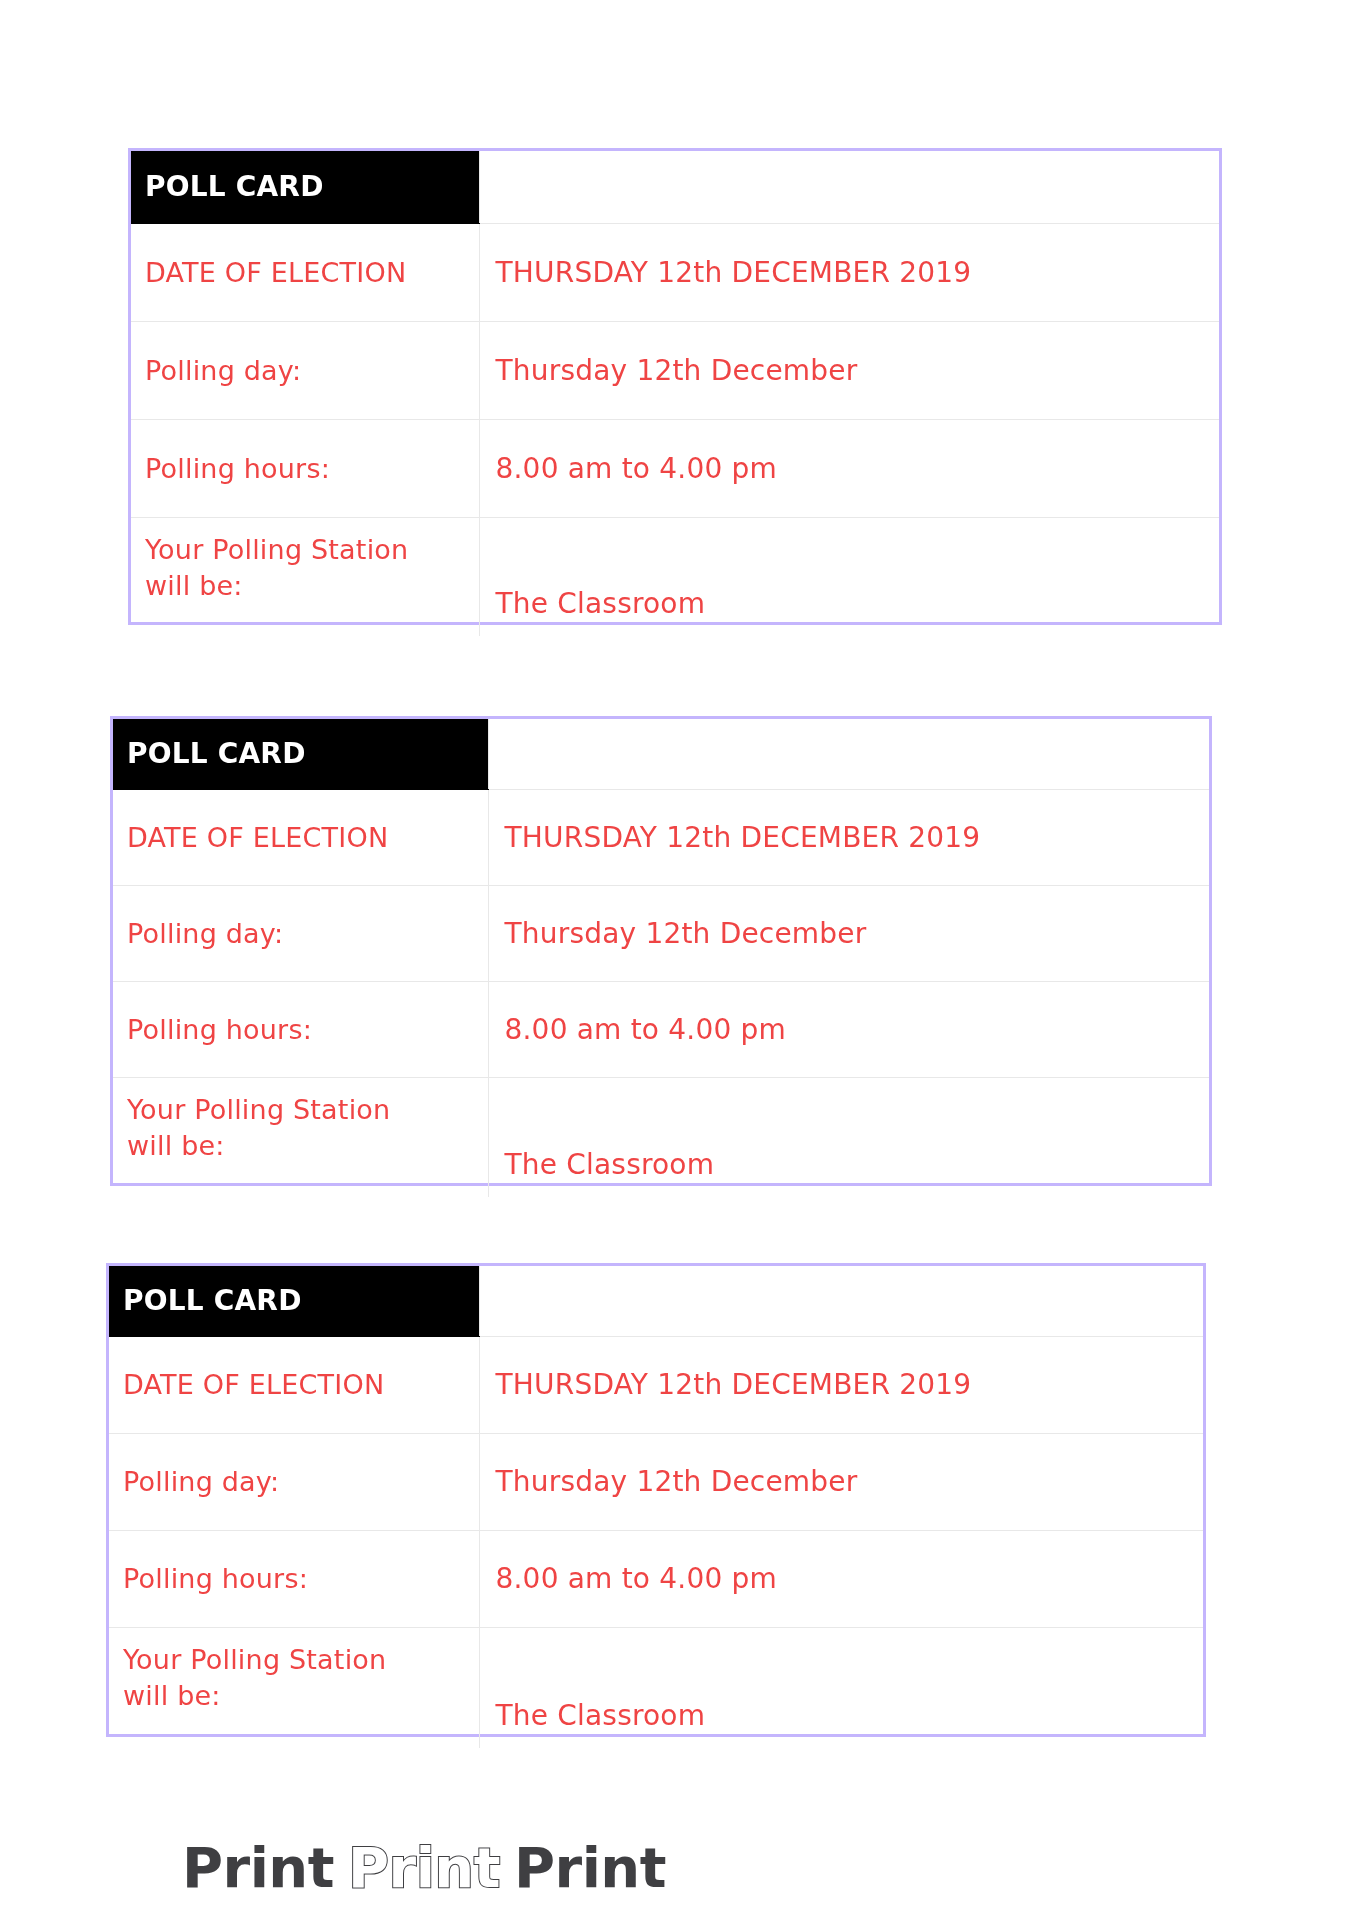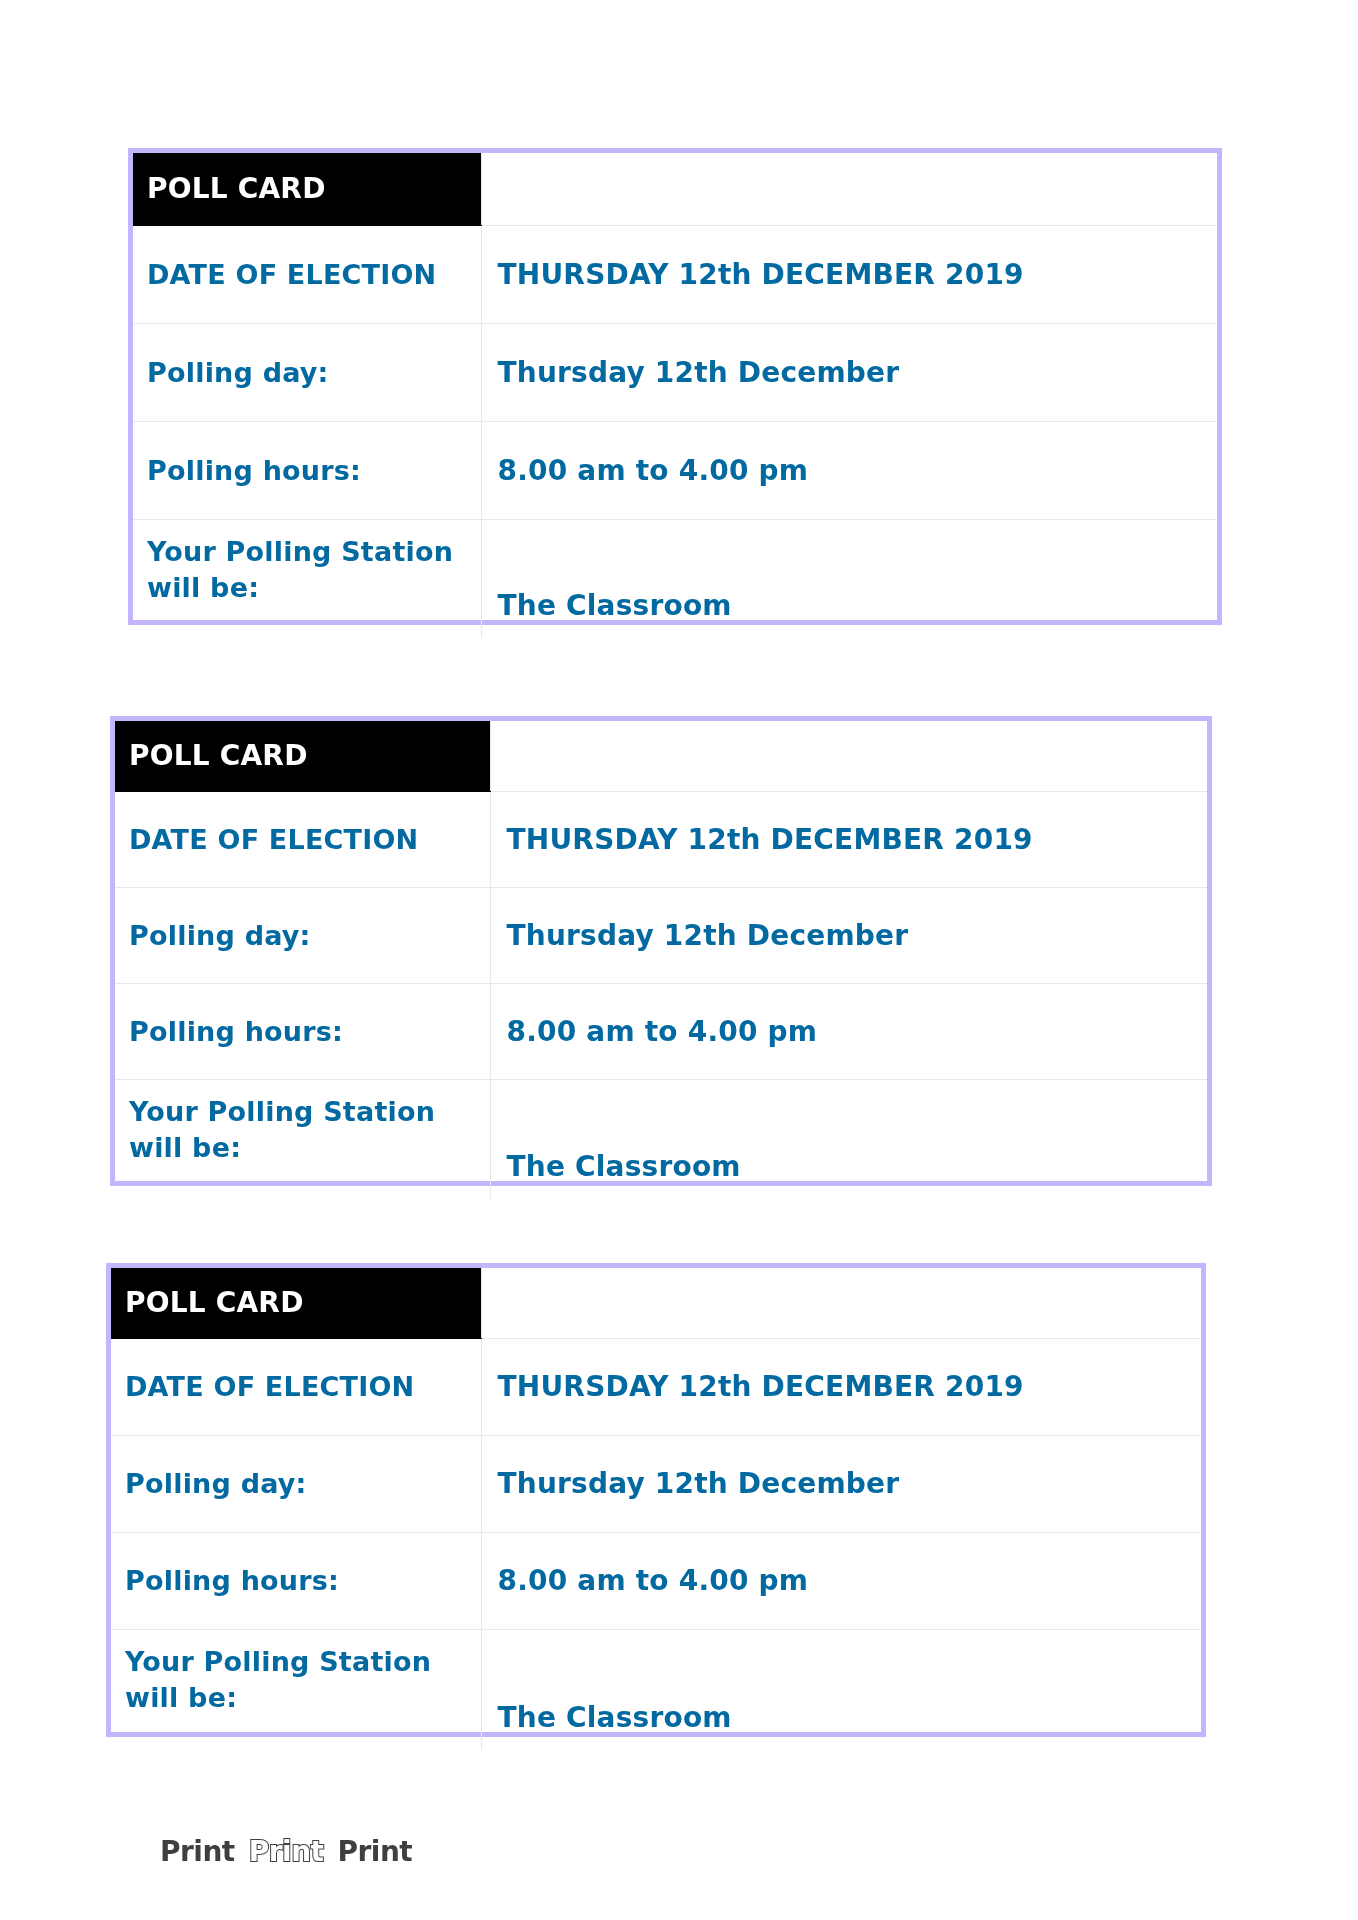--- a/index.html
+++ b/index.html
@@ -20,41 +20,41 @@
   .page {
     position: absolute;
     inset: 0;
     background: #ffffff;
   }
 
   
   .poll-card {
     position: absolute;
     box-sizing: border-box;
-    border: 5px solid #c4b5fd;
+    border: 3px solid #c4b5fd;
     background: #ffffff;
   }
 
   .pc-table {
     width: 100%;
     height: 100%;
     border-collapse: collapse;
     table-layout: fixed;
   }
 
   .pc-table tr { }
 
   .pc-table td {
     vertical-align: middle;
     padding: 0 0 0 14px;
     border-bottom: 1.5px solid #e8e8e8;
     border-right: 1.5px solid #e8e8e8;
-    color: #0369a1;
+    color: #ef4444;
     font-family: "DejaVu Sans", "Liberation Sans", sans-serif;
-    font-weight: 700;
+    font-weight: 400;
     letter-spacing: 0.2px;
     line-height: 1.18;
     overflow: hidden;
   }
 
   .pc-table td.value {
     border-right: none;
   }
 
   .pc-table tr:last-child td {
@@ -207,19 +207,19 @@
               <div>Your Polling Station</div>
               <div>will be:</div>
             </div>
           </td>
           <td class="value station-value" style="font-size:28px; padding-left:16px;">The Classroom</td>
         </tr>
       </tbody>
     </table>
   </div>
 
-  <div class="brand" style="left:160px; top:1835px; font-size:28px;">
+  <div class="brand" style="left:182px; top:1835px; font-size:56px;">
     <span class="word-solid">Print</span>
     <span class="word-outline">Print</span>
     <span class="word-solid">Print</span>
   </div>
 
 </div>
 
 </body></html>

